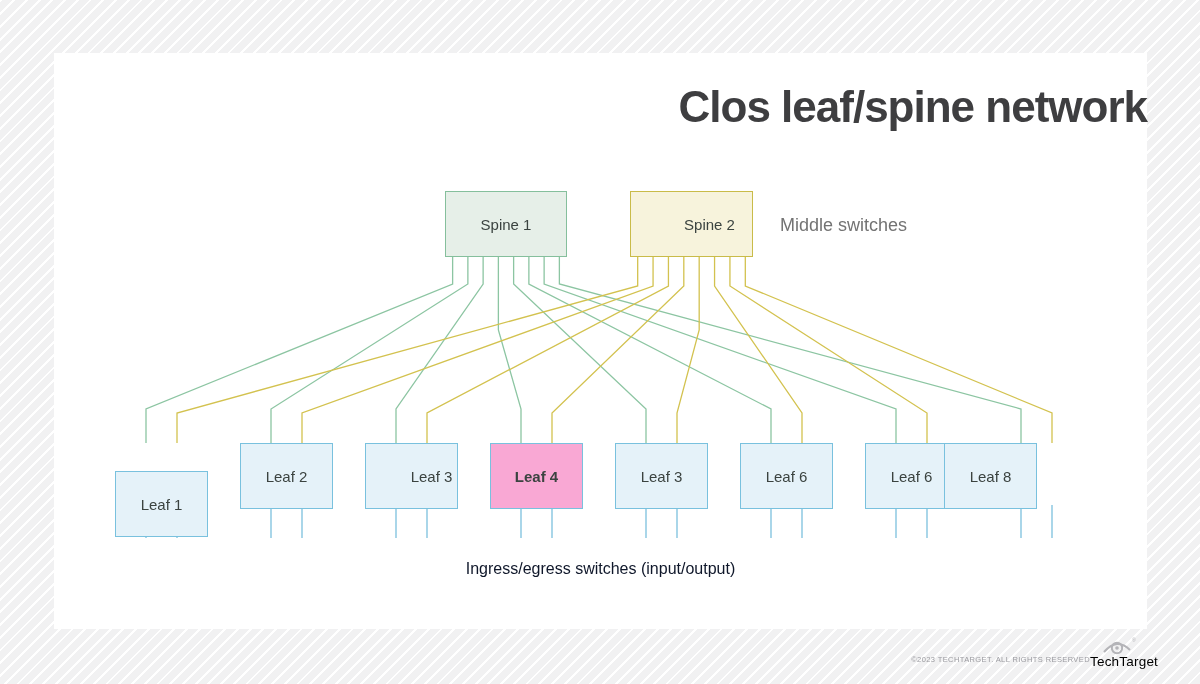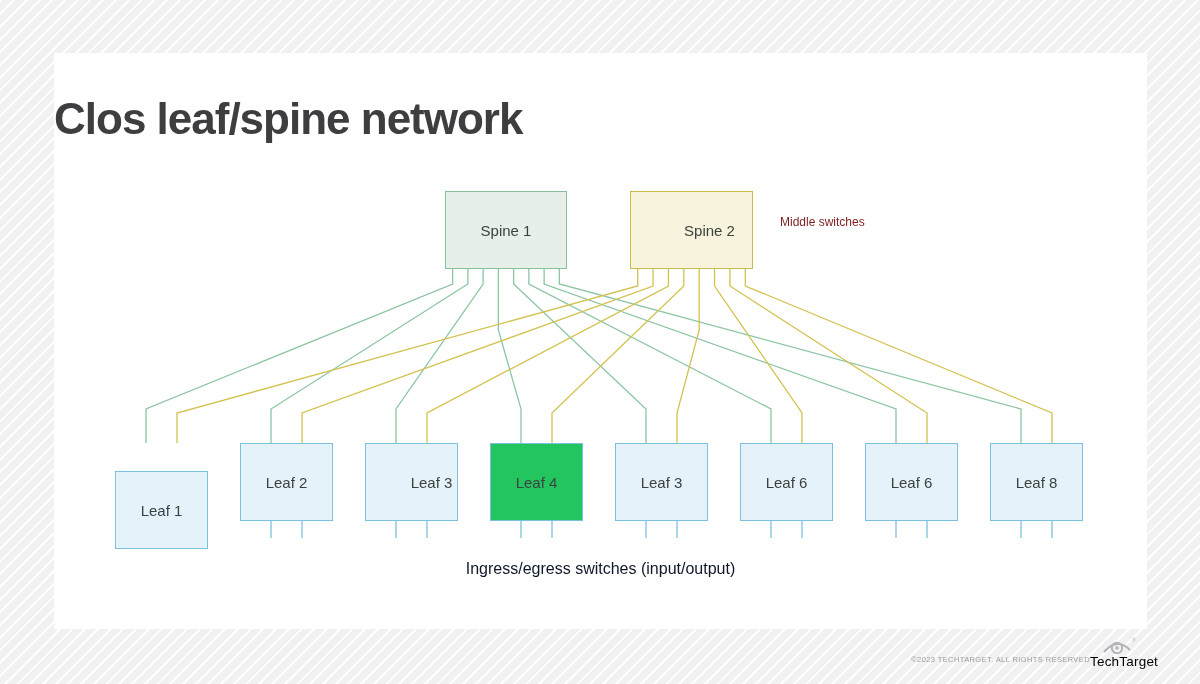--- a/index.html
+++ b/index.html
@@ -8,37 +8,37 @@
     font-family:"Liberation Sans", sans-serif;
     background-color:#f1f1f2;
     background-image:repeating-linear-gradient(135deg, #ffffff 0 2px, #f1f1f2 2px 9px);
     position:relative;
   }
   .card {
     position:absolute; left:54px; top:53px; width:1093px; height:576px;
     background:#ffffff;
   }
   .title {
-    position:absolute; left:54px; top:94px; width:1093px;
-    text-align:left; font-size:44px; font-weight:700;
+    position:absolute; left:54px; top:82px; width:1093px;
+    text-align:right; font-size:44px; font-weight:700;
     letter-spacing:-1px; color:#3e3e40;
   }
   #wires { position:absolute; left:0; top:0; width:1200px; height:684px; pointer-events:none; }
   .node {
-    position:absolute; height:78px;
+    position:absolute; height:66px;
     border:1.5px solid; display:flex; align-items:center; justify-content:center;
     font-size:15px; color:#3b4340;
   }
   .spine { top:191px; }
   .spine1 { left:445px; width:122px; }
   .spine2 { left:630px; width:123px;padding-left:36px; }
   .leaf { top:443px; width:93px; }
   .side-label {
     position:absolute; left:780px; top:215px;
-    font-size:12px; color:#7f1d1d;
+    font-size:18px; color:#737373;
   }
   .bottom-label {
     position:absolute; left:54px; top:560px; width:1093px;
     text-align:center; font-size:16px; color:#0f172a;
   }
   .copyright {
     position:absolute; right:110px; top:655px;
     font-size:7.5px; letter-spacing:0.4px; color:#9b9ba0;
   }
   .brand {
@@ -101,33 +101,33 @@
 <div id="leaf-row">
     <div class="node leaf" style="left: 115px; background: rgb(229, 242, 249); border-color: rgb(121, 193, 222); margin-top: 28px;">
       <span>Leaf 1</span>
     </div>
     <div class="node leaf" style="left: 240px; background: rgb(229, 242, 249); border-color: rgb(121, 193, 222);">
       <span>Leaf 2</span>
     </div>
     <div class="node leaf" style="left: 365px; background: rgb(229, 242, 249); border-color: rgb(121, 193, 222); padding-left: 40px;">
       <span>Leaf 3</span>
     </div>
-    <div class="node leaf" style="left: 490px; background: #22c55e; border-color: rgb(121, 193, 222);">
+    <div class="node leaf" style="left: 490px; background: #f9a8d4; border-color: rgb(121, 193, 222); font-weight: bold;">
       <span>Leaf 4</span>
     </div>
     <div class="node leaf" style="left: 615px; background: rgb(229, 242, 249); border-color: rgb(121, 193, 222);">
       <span>Leaf 3</span>
     </div>
     <div class="node leaf" style="left: 740px; background: rgb(229, 242, 249); border-color: rgb(121, 193, 222);">
       <span>Leaf 6</span>
     </div>
     <div class="node leaf" style="left: 865px; background: rgb(229, 242, 249); border-color: rgb(121, 193, 222);">
       <span>Leaf 6</span>
     </div>
-    <div class="node leaf" style="left: 990px; background: rgb(229, 242, 249); border-color: rgb(121, 193, 222);">
+    <div class="node leaf" style="left: 944px; background: rgb(229, 242, 249); border-color: rgb(121, 193, 222);">
       <span>Leaf 8</span>
     </div>
   </div>
 
 <div class="side-label">Middle switches</div>
 <div class="bottom-label">Ingress/egress switches (input/output)</div>
 
 <div class="copyright">©2023 TECHTARGET. ALL RIGHTS RESERVED</div>
 
 <div class="brand">

